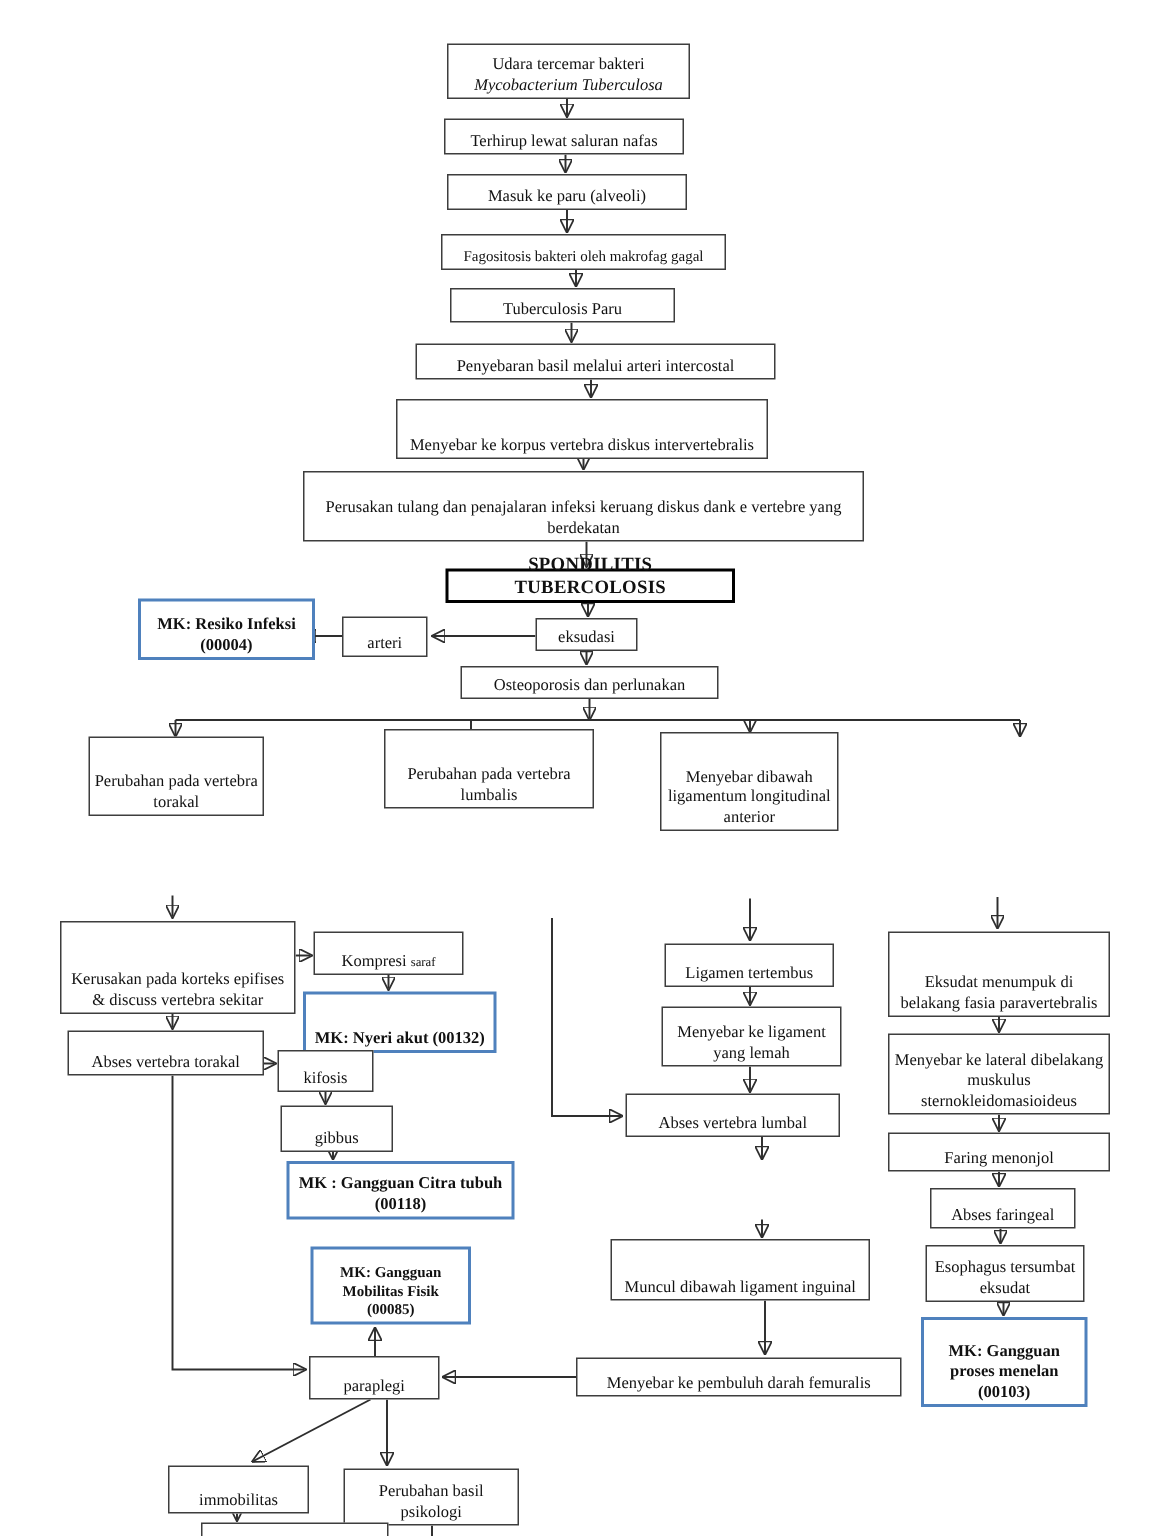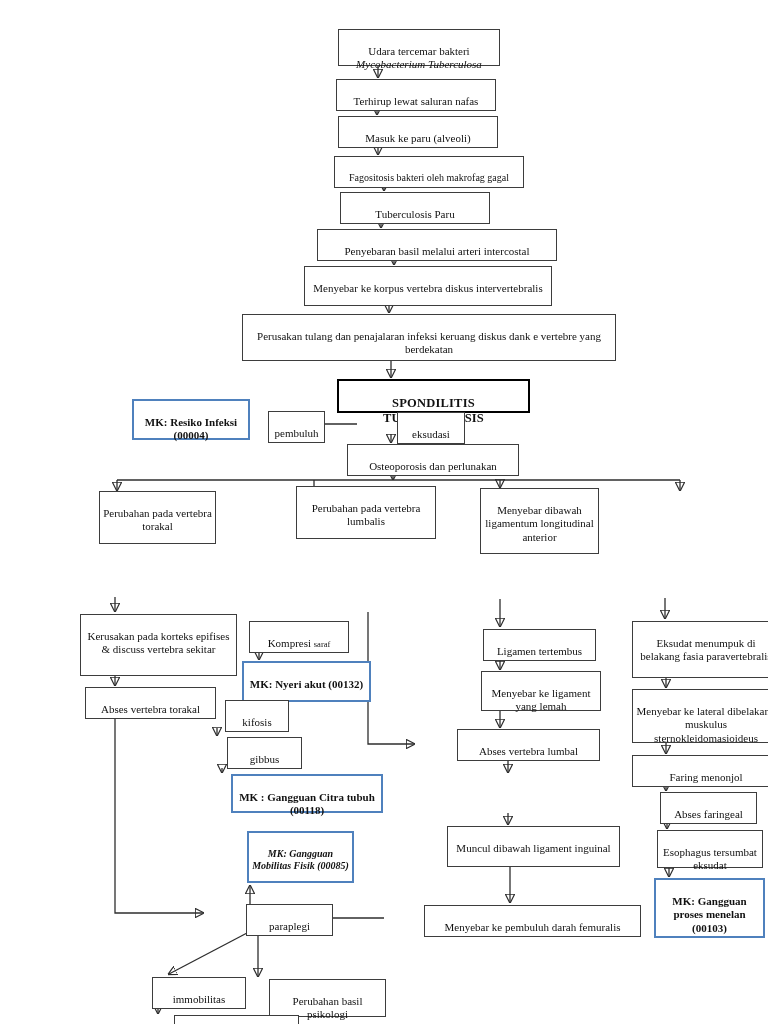--- a/index.html
+++ b/index.html
@@ -2,30 +2,29 @@
 <html><head>
 <meta charset="utf-8">
 <style>
   html,body{margin:0;padding:0;background:#ffffff;}
   #page{
     position:relative;width:768px;height:1024px;background:#ffffff;overflow:hidden;
     font-family:"Liberation Serif","DejaVu Serif",serif;color:#111111;
   }
   .node{
     position:absolute;background:#ffffff;border:1.5px solid #3d3d3d;
-    display:flex;flex-direction:column;align-items:center;justify-content:flex-start;
+    display:flex;flex-direction:column;align-items:center;justify-content:flex-end;
     text-align:center;font-size:11px;line-height:1.22;box-sizing:border-box;
-    padding:15px 3px;
-    margin-left:40px;
+    padding:1px 3px;
   }
   .mk{border:2px solid #4f81bd;font-weight:bold;}
   .thick{border:2.5px solid #000000;font-weight:bold;font-size:12.5px;letter-spacing:.2px;}
   .it{font-style:italic;}
   .small{font-size:10px;}
-  .fs10{font-size:10px;font-style:italic;}
+  .fs10{font-size:10px;}
   .tiny{font-size:8.5px;}
   #wires{position:absolute;left:0;top:0;width:768px;height:1024px;pointer-events:none;}
   #wires line,#wires path{stroke:#2e2e2e;stroke-width:1.3;fill:none;}
 </style>
 </head>
 <body>
 
 <div id="page">
 
   <svg id="wires" width="768" height="1024" viewBox="0 0 768 1024">
@@ -109,21 +108,21 @@
       <span>Perusakan tulang dan penajalaran infeksi keruang diskus dank e vertebre yang berdekatan</span>
     </div>
   <div class="node thick" style="left:297px;top:379px;width:193px;height:23px">
       <span>SPONDILITIS TUBERCOLOSIS</span>
     </div>
 
   <div class="node" style="left:357px;top:412px;width:68px;height:22px">
       <span>eksudasi</span>
     </div>
   <div class="node" style="left:228px;top:411px;width:57px;height:27px">
-      <span>pembuluh</span>
+      <span>arteri</span>
     </div>
   <div class="node mk" style="left:92px;top:399px;width:118px;height:41px">
       <span>MK: Resiko Infeksi (00004)</span>
     </div>
   <div class="node" style="left:307px;top:444px;width:172px;height:22px">
       <span>Osteoporosis dan perlunakan</span>
     </div>
 
   <div class="node" style="left:59px;top:491px;width:117px;height:53px">
       <span>Perubahan pada vertebra torakal</span>

